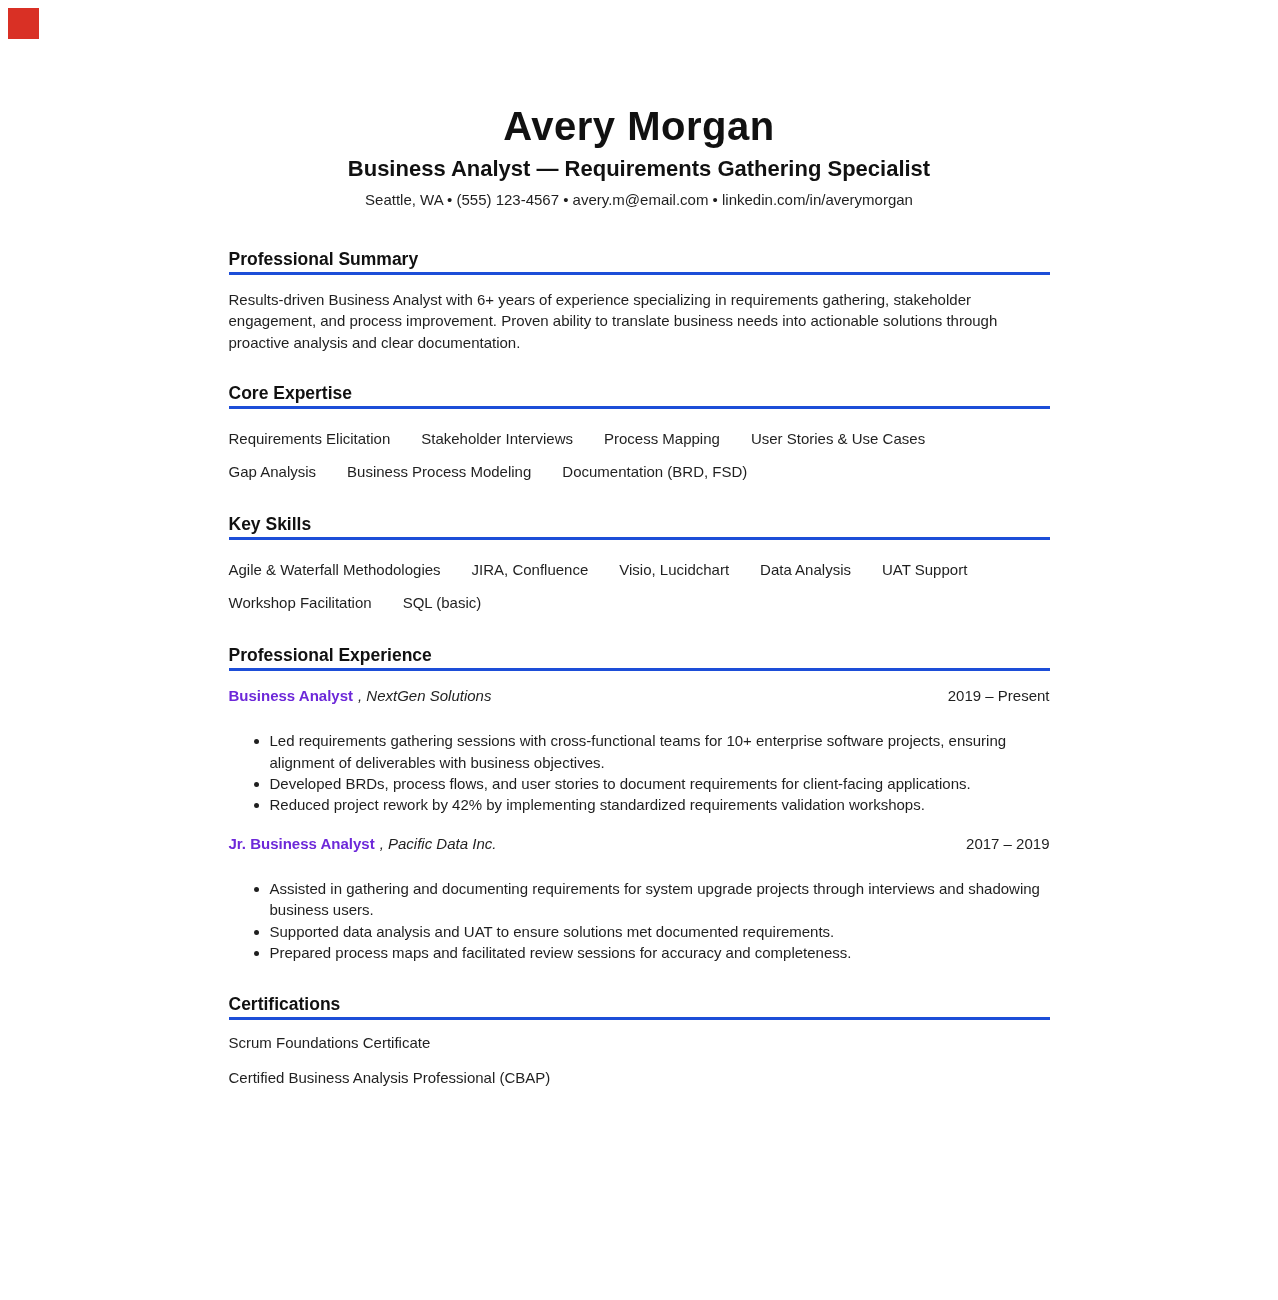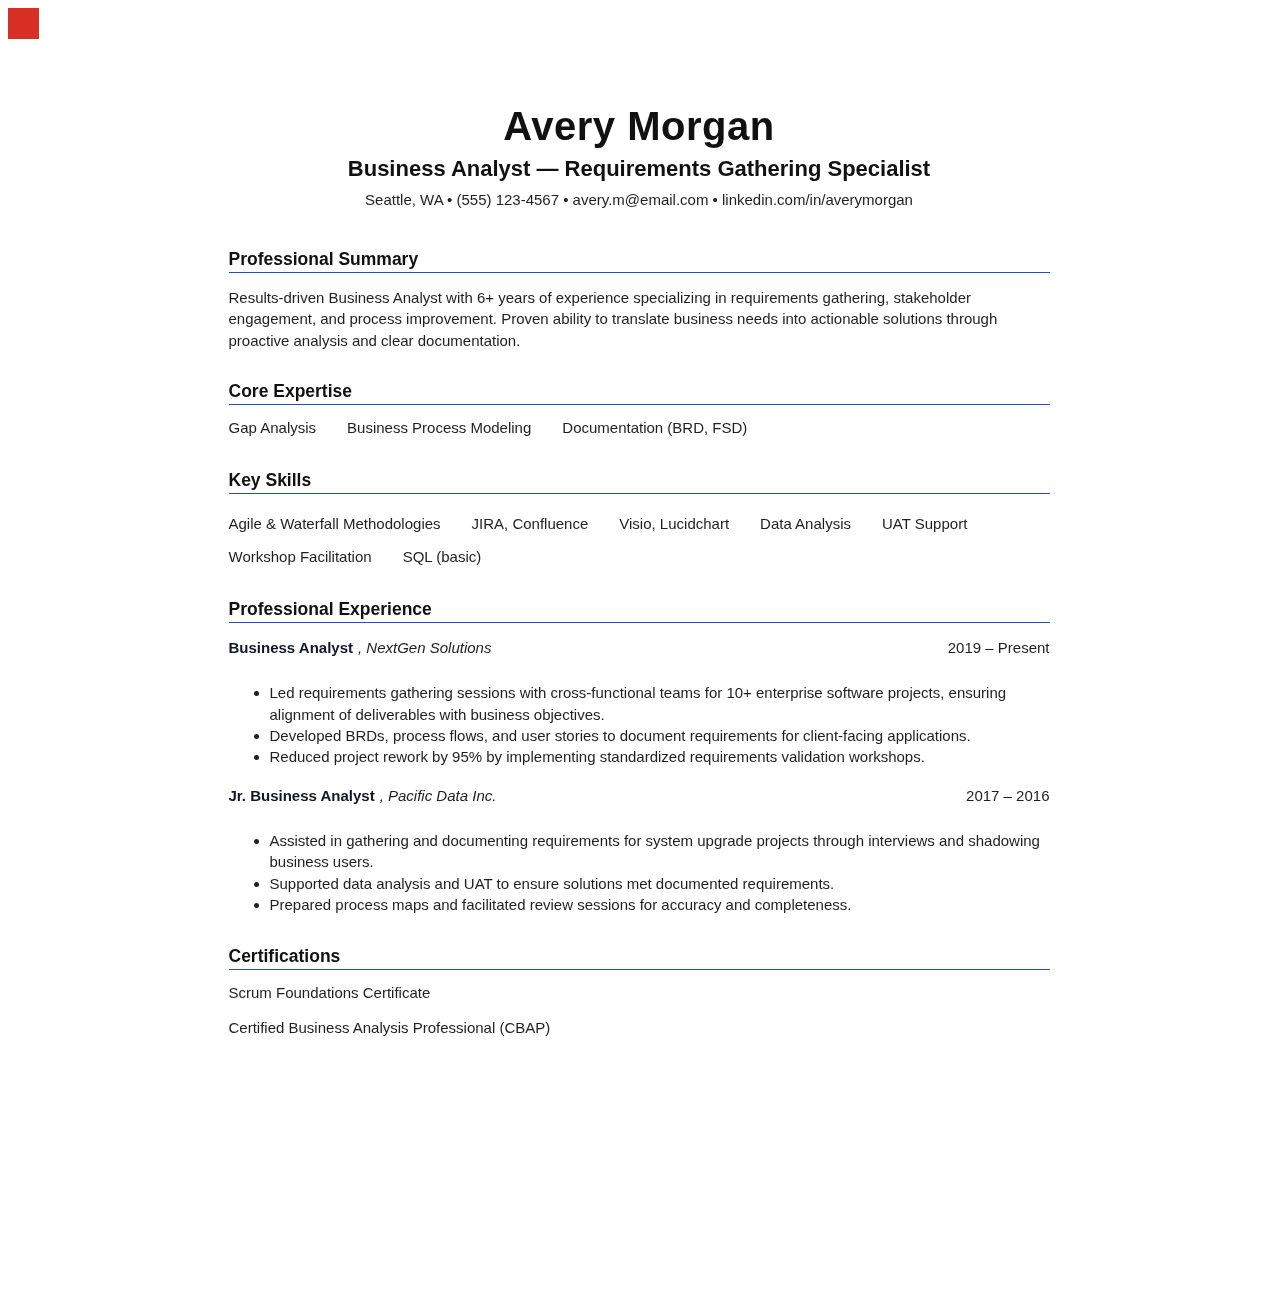--- a/index.html
+++ b/index.html
@@ -63,42 +63,42 @@
   .sec-exp     { margin-top: 30px; }
   .sec-edu     { margin-top: 28px; }
   .sec-cert    { margin-top: 29px; }
   h2.sec-head {
     margin: 0;
     font-size: 17.5px;
     line-height: 24px;
     font-weight: 700;
     color: #111111;
     padding-bottom: 1px;
-    border-bottom: 1px solid #1d4ed8;
+    border-bottom: 3px solid #1d4ed8;
   }
   .summary-text {
     margin: 14px 0 0;
   }
   .chip-row {
     display: flex;
     gap: 31px;
     line-height: 21px;
     white-space: nowrap;
   }
   .chip-row.first { margin-top: 19px; }
   .chip-row.next  { margin-top: 12px; }
   
   .job-header {
     display: flex;
     align-items: baseline;
     margin-top: 14px;
     line-height: 21px;
   }
   .job-header.second { margin-top: 17px; }
-  .job-title { font-weight: 700; color: #0f172a; }
+  .job-title { font-weight: 700; color: #6d28d9; }
   .job-company { font-style: italic; margin-left: 5px; }
   .job-dates { margin-left: auto; }
   ul.bullets {
     margin: 24px 0 0;
     padding-left: 41px;
   }
   ul.bullets li {
     line-height: 21.4px;
   }
   
@@ -118,20 +118,26 @@
     <div class="contact">Seattle, WA • (555) 123-4567 • avery.m@email.com • linkedin.com/in/averymorgan</div>
   </header>
 
   <section class="sec-summary">
     <h2 class="sec-head">Professional Summary</h2>
     <p class="summary-text">Results-driven Business Analyst with 6+ years of experience specializing in requirements gathering, stakeholder engagement, and process improvement. Proven ability to translate business needs into actionable solutions through proactive analysis and clear documentation.</p>
   </section>
 
   <section class="sec-core">
     <h2 class="sec-head">Core Expertise</h2>
+    <div class="chip-row first">
+      <span>Requirements Elicitation</span>
+      <span>Stakeholder Interviews</span>
+      <span>Process Mapping</span>
+      <span>User Stories &amp; Use Cases</span>
+    </div>
     <div class="chip-row next">
       <span>Gap Analysis</span>
       <span>Business Process Modeling</span>
       <span>Documentation (BRD, FSD)</span>
     </div>
   </section>
 
   <section class="sec-skills">
     <h2 class="sec-head">Key Skills</h2>
     <div class="chip-row first">
@@ -152,29 +158,29 @@
 
     <div>
       <div class="job-header">
         <span class="job-title">Business Analyst</span>
         <span class="job-company">, NextGen Solutions</span>
         <span class="job-dates">2019 – Present</span>
       </div>
       <ul class="bullets">
         <li>Led requirements gathering sessions with cross-functional teams for 10+ enterprise software projects, ensuring alignment of deliverables with business objectives.</li>
         <li>Developed BRDs, process flows, and user stories to document requirements for client-facing applications.</li>
-        <li>Reduced project rework by 95% by implementing standardized requirements validation workshops.</li>
+        <li>Reduced project rework by 42% by implementing standardized requirements validation workshops.</li>
       </ul>
     </div>
 
     <div>
       <div class="job-header second">
         <span class="job-title">Jr. Business Analyst</span>
         <span class="job-company">, Pacific Data Inc.</span>
-        <span class="job-dates">2017 – 2016</span>
+        <span class="job-dates">2017 – 2019</span>
       </div>
       <ul class="bullets">
         <li>Assisted in gathering and documenting requirements for system upgrade projects through interviews and shadowing business users.</li>
         <li>Supported data analysis and UAT to ensure solutions met documented requirements.</li>
         <li>Prepared process maps and facilitated review sessions for accuracy and completeness.</li>
       </ul>
     </div>
   </section>
 
 

